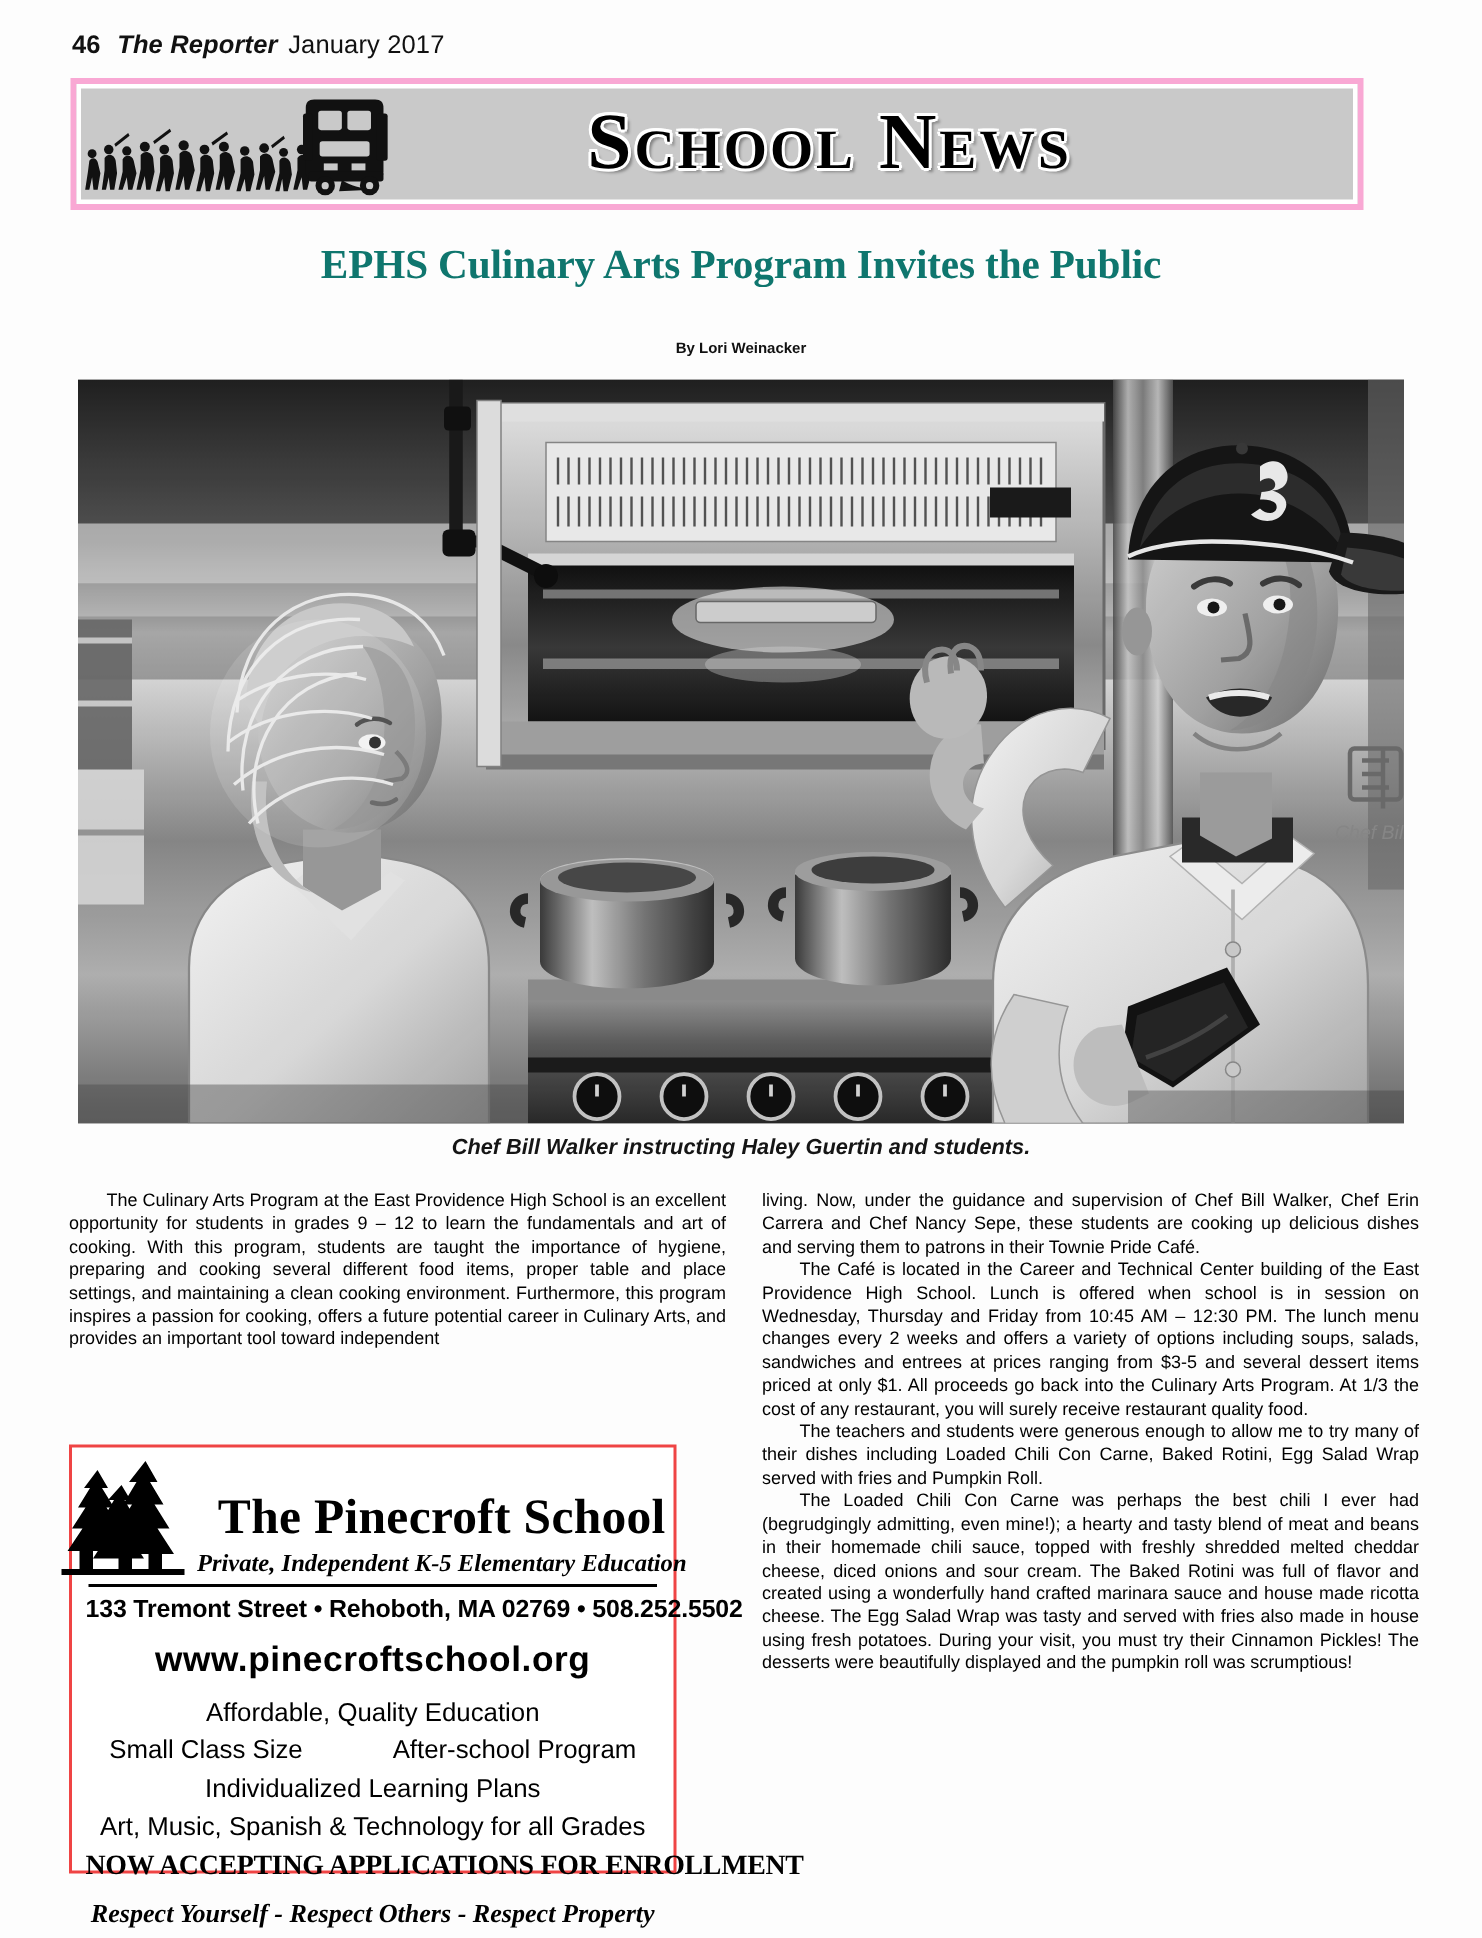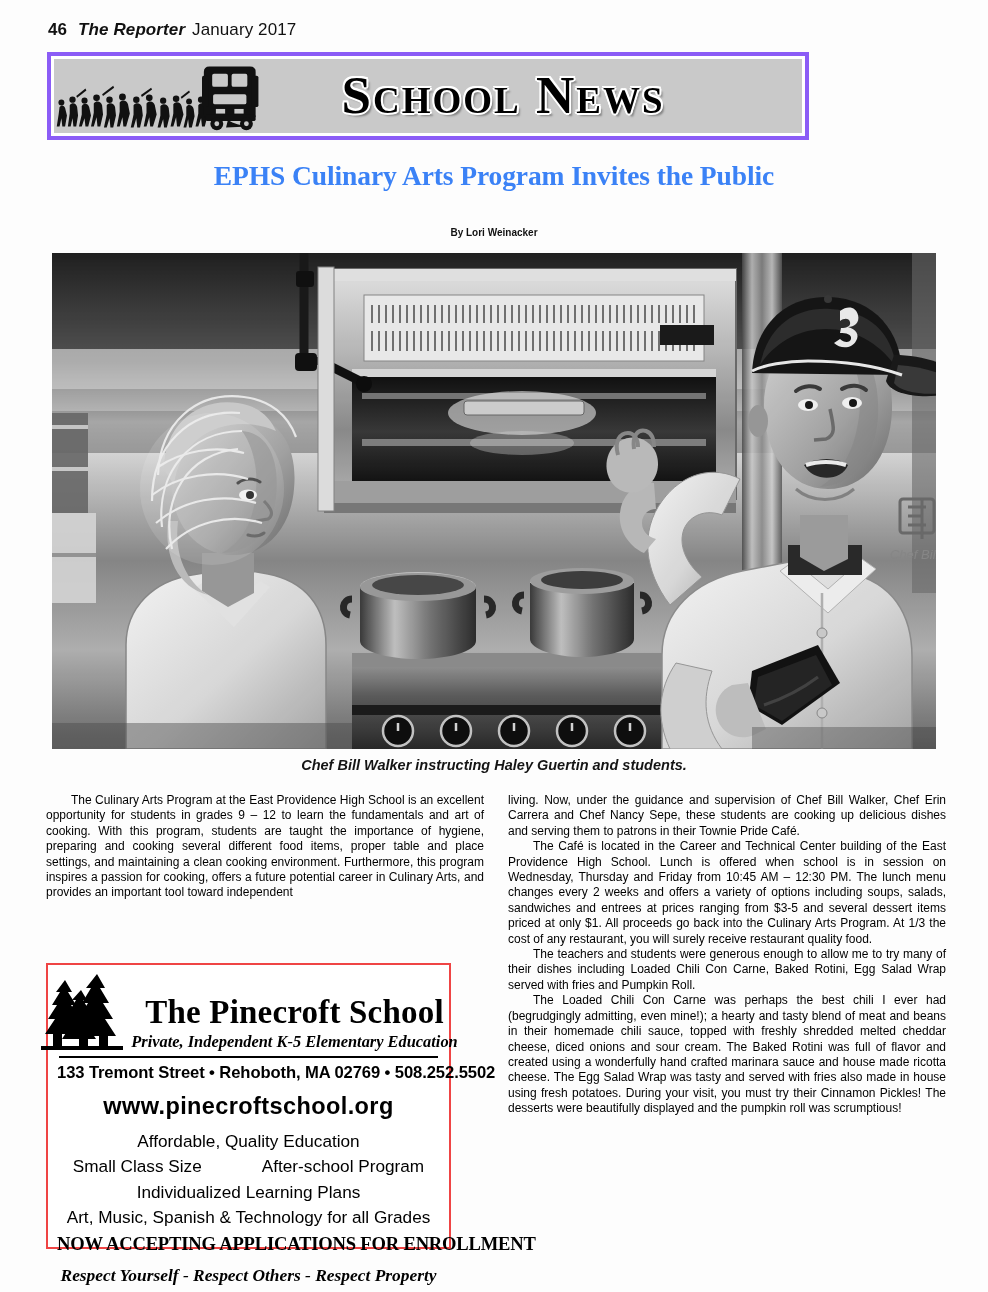--- a/index.html
+++ b/index.html
@@ -35,23 +35,23 @@
   }
   .folio .num { font-weight: 700; font-style: normal; margin-right: 11px; }
   .folio .pub { font-style: italic; font-weight: 700; margin-right: 7px; }
   .folio .date { font-style: normal; font-weight: 400; }
 
   
   .banner {
     position: absolute;
     left: 47px;
     top: 52px;
-    width: 762px;
+    width: 862px;
     height: 88px;
-    background: #8b5cf6;
+    background: #f9a8d4;
     padding: 4px;
   }
   .banner-inner {
     width: 100%;
     height: 100%;
     border: 3px solid #ffffff;
     background: #c9c9c9;
     position: relative;
     overflow: hidden;
   }
@@ -89,21 +89,21 @@
     position: absolute;
     left: 60px;
     right: 60px;
     top: 158px;
     text-align: center;
     font-family: "Liberation Serif", "DejaVu Serif", serif;
     font-weight: 700;
     font-size: 27.5px;
     line-height: 1.28;
     letter-spacing: -0.1px;
-    color: #3b82f6;
+    color: #0f766e;
   }
   .byline {
     position: absolute;
     left: 0; right: 0;
     top: 227px;
     text-align: center;
     font-family: "Liberation Sans", sans-serif;
     font-weight: 700;
     font-size: 10px;
     color: #111;

